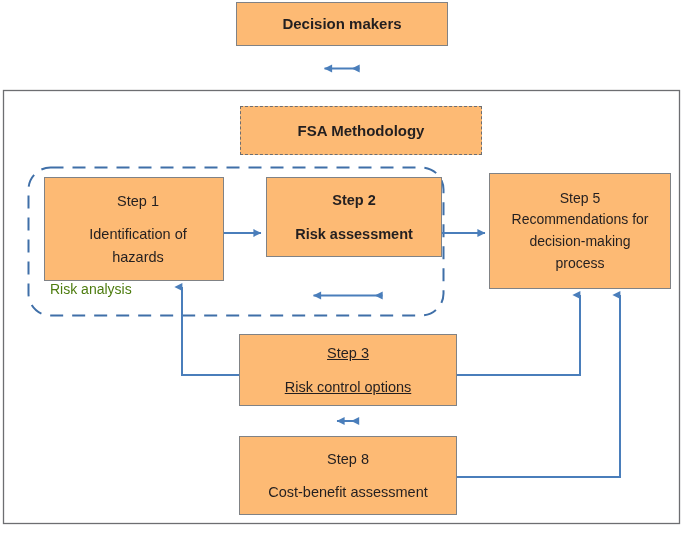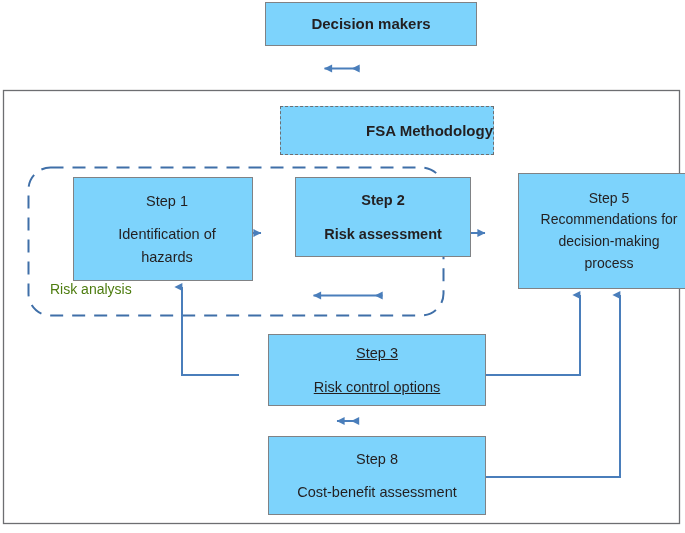--- a/index.html
+++ b/index.html
@@ -19,42 +19,40 @@
     position: absolute;
     left: 0;
     top: 0;
     width: 685px;
     height: 533px;
     pointer-events: none;
   }
   .node {
     position: absolute;
     box-sizing: border-box;
-    background: #7dd3fc;
+    background: #fdba74;
     border: 1.3px solid #808285;
     display: flex;
     flex-direction: column;
     align-items: center;
     justify-content: center;
     color: #231f20;
     font-size: 14.5px;
     line-height: 1.55;
     text-align: center;
-    margin-left: 29px;
   }
   .node .ln { display: block; white-space: nowrap; }
   .node.bold { font-weight: bold; font-size: 15px; }
 
   #decision-makers {
     left: 236px; top: 2px; width: 212px; height: 44px;
   }
   #fsa-methodology {
-    left: 251px; top: 106px; width: 214px; height: 49px;
+    left: 240px; top: 106px; width: 242px; height: 49px;
     border: 1.4px dashed #6d6e71;
-    align-items: flex-end;
   }
   #step1 {
     left: 44px; top: 177px; width: 180px; height: 104px; padding-left: 8px;
   }
   #step2 {
     left: 266px; top: 177px; width: 176px; height: 80px; font-weight: bold;
   }
   #step5 {
     left: 489px; top: 173px; width: 182px; height: 116px;
     font-size: 14px;

